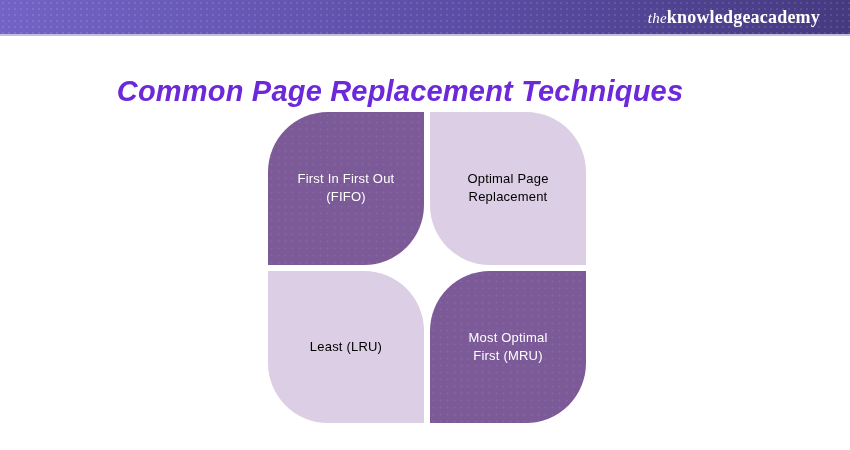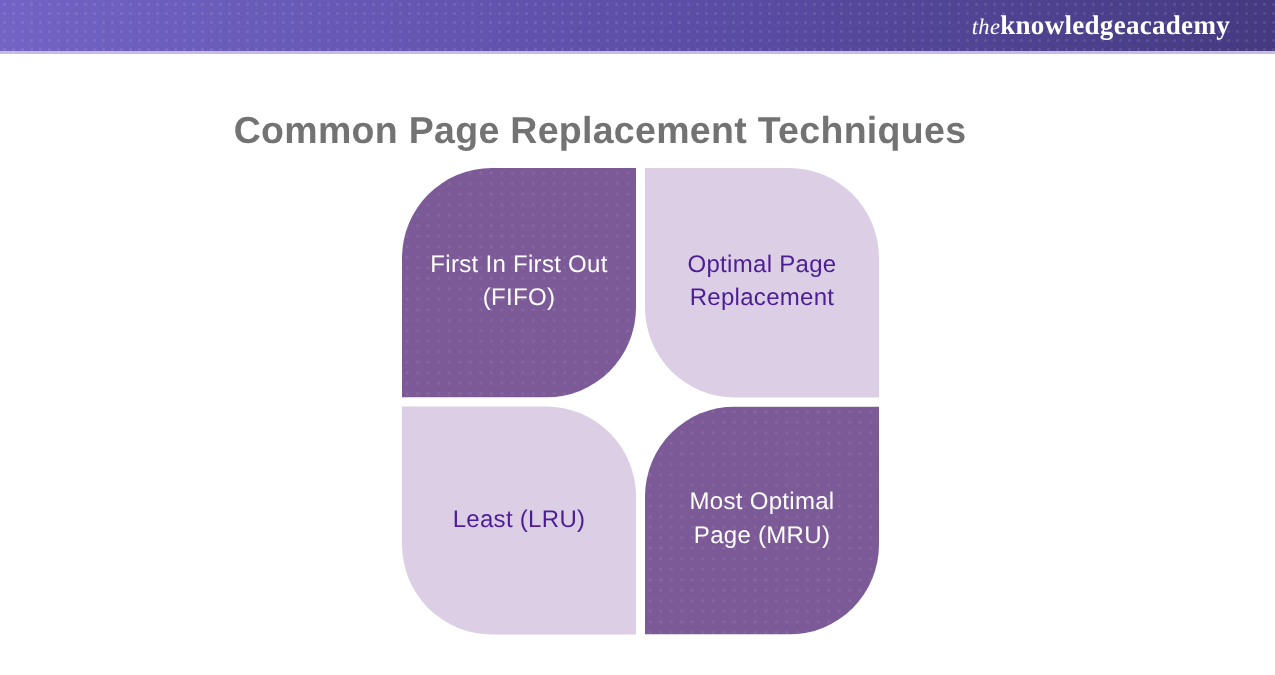--- a/index.html
+++ b/index.html
@@ -49,60 +49,61 @@
     font-weight: 700;
   }
 
   
   .title {
     position: absolute;
     top: 56px;
     left: 0;
     width: 800px;
     text-align: center;
-    font-size: 25px;
+    font-size: 29px;
     font-weight: 700;
     letter-spacing: 0.2px;
-    color: #737373;
+    color: #6d28d9;
+    font-style: italic;
   }
 
   
   .grid {
     position: absolute;
     left: 268px;
     top: 112px;
     width: 318px;
     height: 311px;
     display: grid;
     grid-template-columns: 1fr 1fr;
     grid-template-rows: 1fr 1fr;
     gap: 6px;
   }
   .tile {
     display: flex;
     flex-direction: column;
     align-items: center;
     justify-content: center;
     text-align: center;
-    font-size: 16px;
+    font-size: 13px;
     font-weight: 500;
     line-height: 1.4;
     letter-spacing: 0.2px;
     padding: 0 14px;
     box-sizing: border-box;
   }
   .tile.dark {
     background-color: #7c5a97;
     background-image: radial-gradient(rgba(255,255,255,0.07) 0.9px, transparent 1.1px);
     background-size: 7px 7px;
     color: #ffffff;
   }
   .tile.light {
     background-color: #dbcee5;
-    color: #4c1d95;
+    color: #000000;
   }
   
   .tile.fifo    { border-radius: 60px 0 60px 0; }
   .tile.optimal { border-radius: 0 60px 0 60px; }
   .tile.lru     { border-radius: 0 60px 0 60px; }
   .tile.mru     { border-radius: 60px 0 60px 0; }
   .tile .line { display: block; }
 </style>
 </head>
 <body>
@@ -128,18 +129,18 @@
       <span class="line">Optimal Page</span>
       <span class="line">Replacement</span>
     </div>
 
     <div class="tile light lru">
       <span class="line">Least (LRU)</span>
     </div>
 
     <div class="tile dark mru">
       <span class="line">Most Optimal</span>
-      <span class="line">Page (MRU)</span>
+      <span class="line">First (MRU)</span>
     </div>
 
   </div>
 
 </div>
 
 </body></html>

